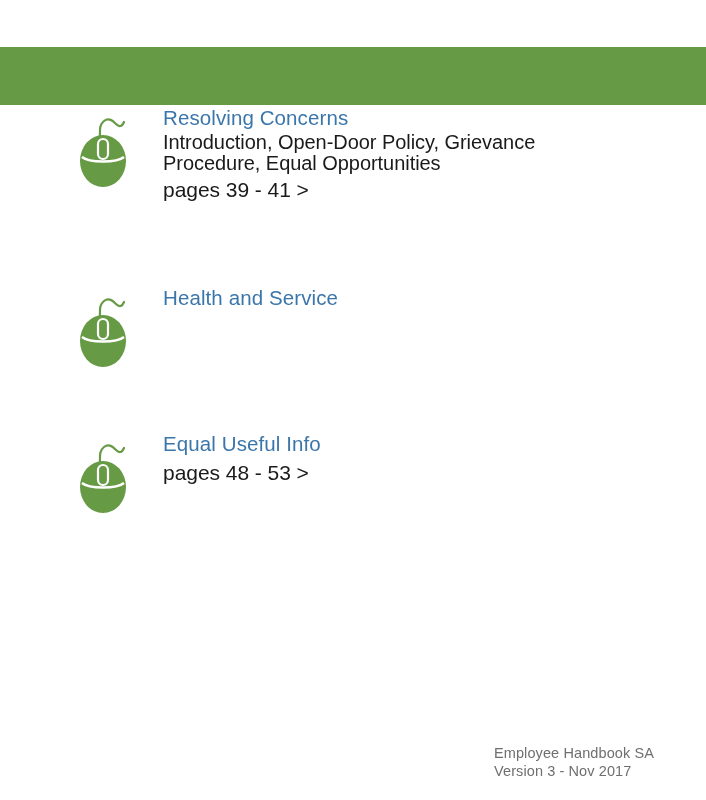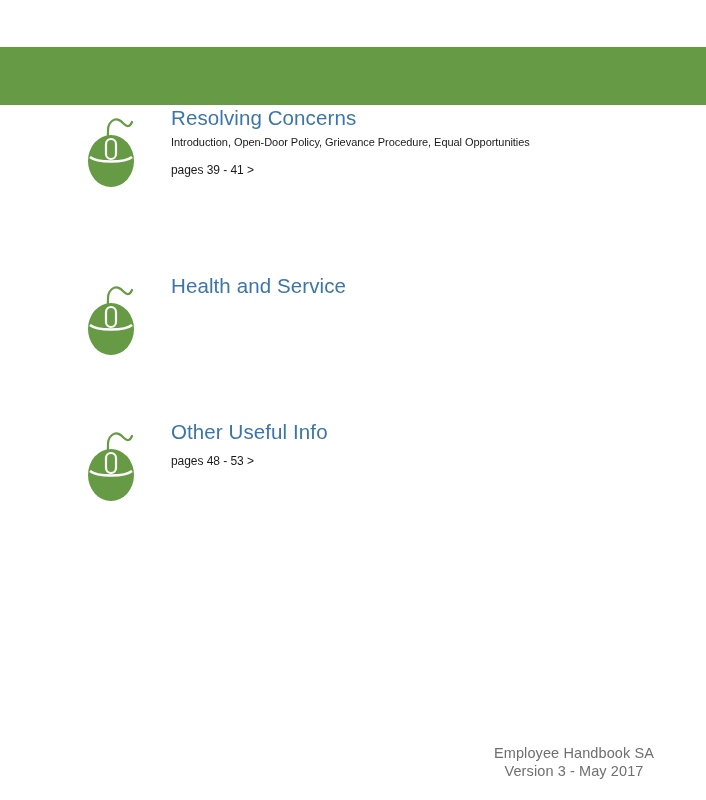--- a/index.html
+++ b/index.html
@@ -39,21 +39,20 @@
     left: 0;
     top: 105px;
     width: 706px;
   }
 
   .entry {
     position: relative;
     display: flex;
     align-items: flex-start;
     padding-left: 78px;
-    margin-left: 8px;
   }
 
   .entry-icon {
     width: 60px;
     flex: 0 0 60px;
     padding-top: 8px;
   }
 
   .entry-icon svg {
     display: block;
@@ -72,45 +71,45 @@
     font-size: 20.5px;
     line-height: 25px;
     font-weight: 400;
     letter-spacing: 0.1px;
     margin: 0 0 2px 0;
     white-space: nowrap;
   }
 
   .entry-desc {
     color: #1a1a1a;
-    font-size: 11px;
+    font-size: 20px;
     line-height: 20.5px;
     margin: 0;
     max-width: 470px;
     letter-spacing: -0.05px;
   }
 
   .entry-pages {
     color: #1a1a1a;
-    font-size: 12px;
+    font-size: 21px;
     line-height: 20.5px;
     margin: 7px 0 0 0;
     letter-spacing: -0.05px;
   }
 
   
   .entry-spacer-1 { height: 84px; }
   .entry-spacer-2 { height: 62px; }
 
   
   .footer {
     position: absolute;
     right: 52px;
     bottom: 20px;
-    text-align: center;
+    text-align: left;
     color: #6f6f6f;
     font-size: 14.5px;
     line-height: 18px;
     letter-spacing: 0.1px;
   }
   .footer div { white-space: nowrap; }
 </style>
 </head>
 <body>
 
@@ -157,25 +156,25 @@
     <div class="entry">
       <div class="entry-icon">
         <svg viewBox="0 0 58 76" xmlns="http://www.w3.org/2000/svg" aria-hidden="true">
           <path d="M22 30 C22 16 21 12 26 8 C31 4 35 8 38 11 C41 14 44 14 46 9" fill="none" stroke="#669a44" stroke-width="2.2" stroke-linecap="round"></path>
           <ellipse cx="25" cy="48" rx="23" ry="26" fill="#669a44"></ellipse>
           <path d="M4 44 C11 50 39 50 46 44" fill="none" stroke="#ffffff" stroke-width="2.4"></path>
           <rect x="20" y="26" width="10" height="20" rx="5" ry="5" fill="#669a44" stroke="#ffffff" stroke-width="2.2"></rect>
         </svg>
       </div>
       <div class="entry-text">
-        <div class="entry-title">Other Useful Info</div>
+        <div class="entry-title">Equal Useful Info</div>
         <div class="entry-pages">pages 48 - 53 &gt;</div>
       </div>
     </div>
 
   </div>
 
   <div class="footer">
     <div>Employee Handbook SA</div>
-    <div>Version 3 - May 2017</div>
+    <div>Version 3 - Nov 2017</div>
   </div>
 
 </div>
 
 </body></html>

